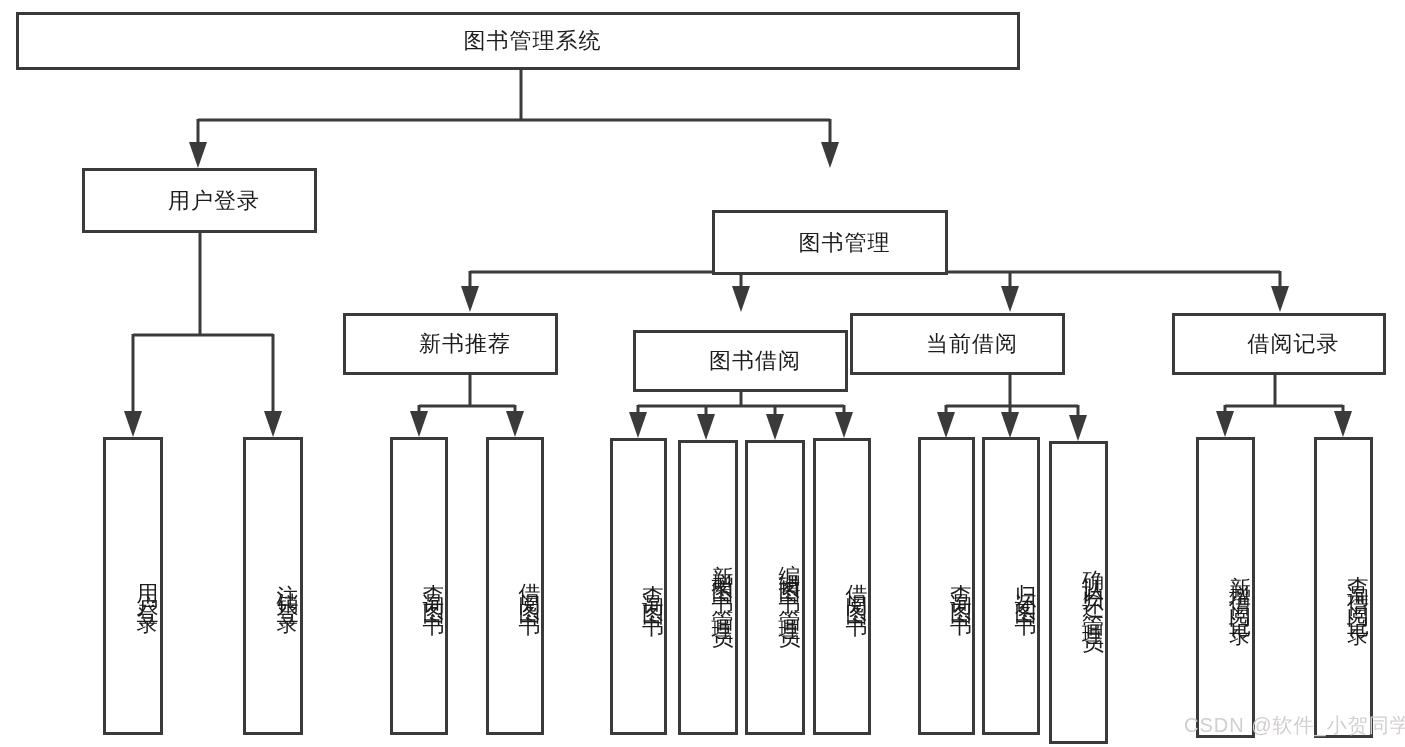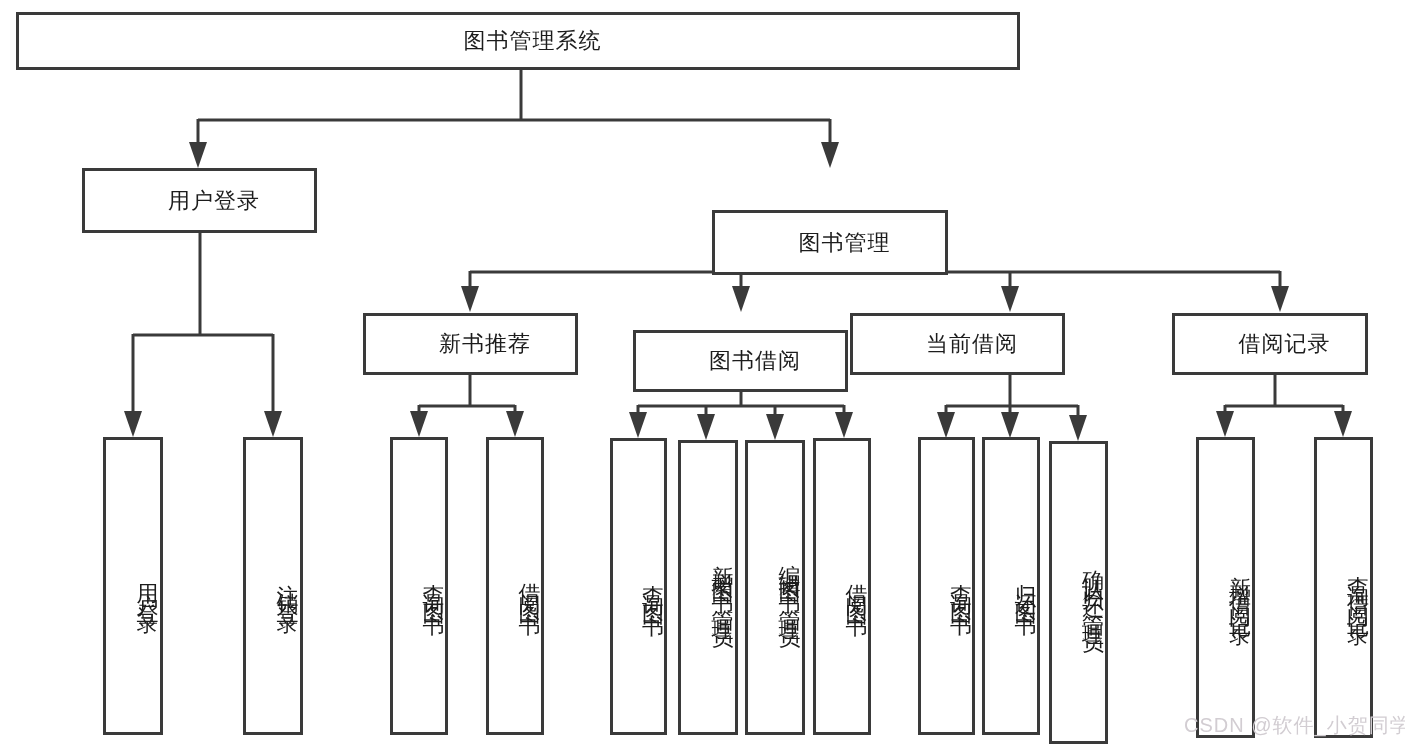--- a/index.html
+++ b/index.html
@@ -130,24 +130,24 @@
       <path d="M1216 411 L1234 411 L1225 437 Z"></path>
       <path d="M1334 411 L1352 411 L1343 437 Z"></path>
     </g>
   </svg>
 
   <div class="node h-node" style="left:16px; top:12px; width:1004px; height:58px;">图书管理系统</div>
 
   <div class="node h-node" style="left:82px; top:168px; width:235px; height:65px;">用户登录</div>
   <div class="node h-node" style="left:712px; top:168px; width:236px; height:65px;margin-top:42px;">图书管理</div>
 
-  <div class="node h-node" style="left:363px; top:313px; width:215px; height:62px;">新书推荐</div>
+  <div class="node h-node" style="left:343px; top:313px; width:215px; height:62px;">新书推荐</div>
   <div class="node h-node" style="left:633px; top:330px; width:215px; height:62px;">图书借阅</div>
   <div class="node h-node" style="left:850px; top:313px; width:215px; height:62px;">当前借阅</div>
-  <div class="node h-node" style="left:1172px; top:313px; width:196px; height:62px;">借阅记录</div>
+  <div class="node h-node" style="left:1172px; top:313px; width:214px; height:62px;">借阅记录</div>
 
   <div class="node v-node" style="left:103px; top:437px; width:60px; height:298px;">
     <span>用户登录</span>
   </div>
   <div class="node v-node" style="left:243px; top:437px; width:60px; height:298px;">
     <span>注销登录</span>
   </div>
 
   <div class="node v-node" style="left:390px; top:437px; width:58px; height:298px;">
     <span>查询图书</span>

